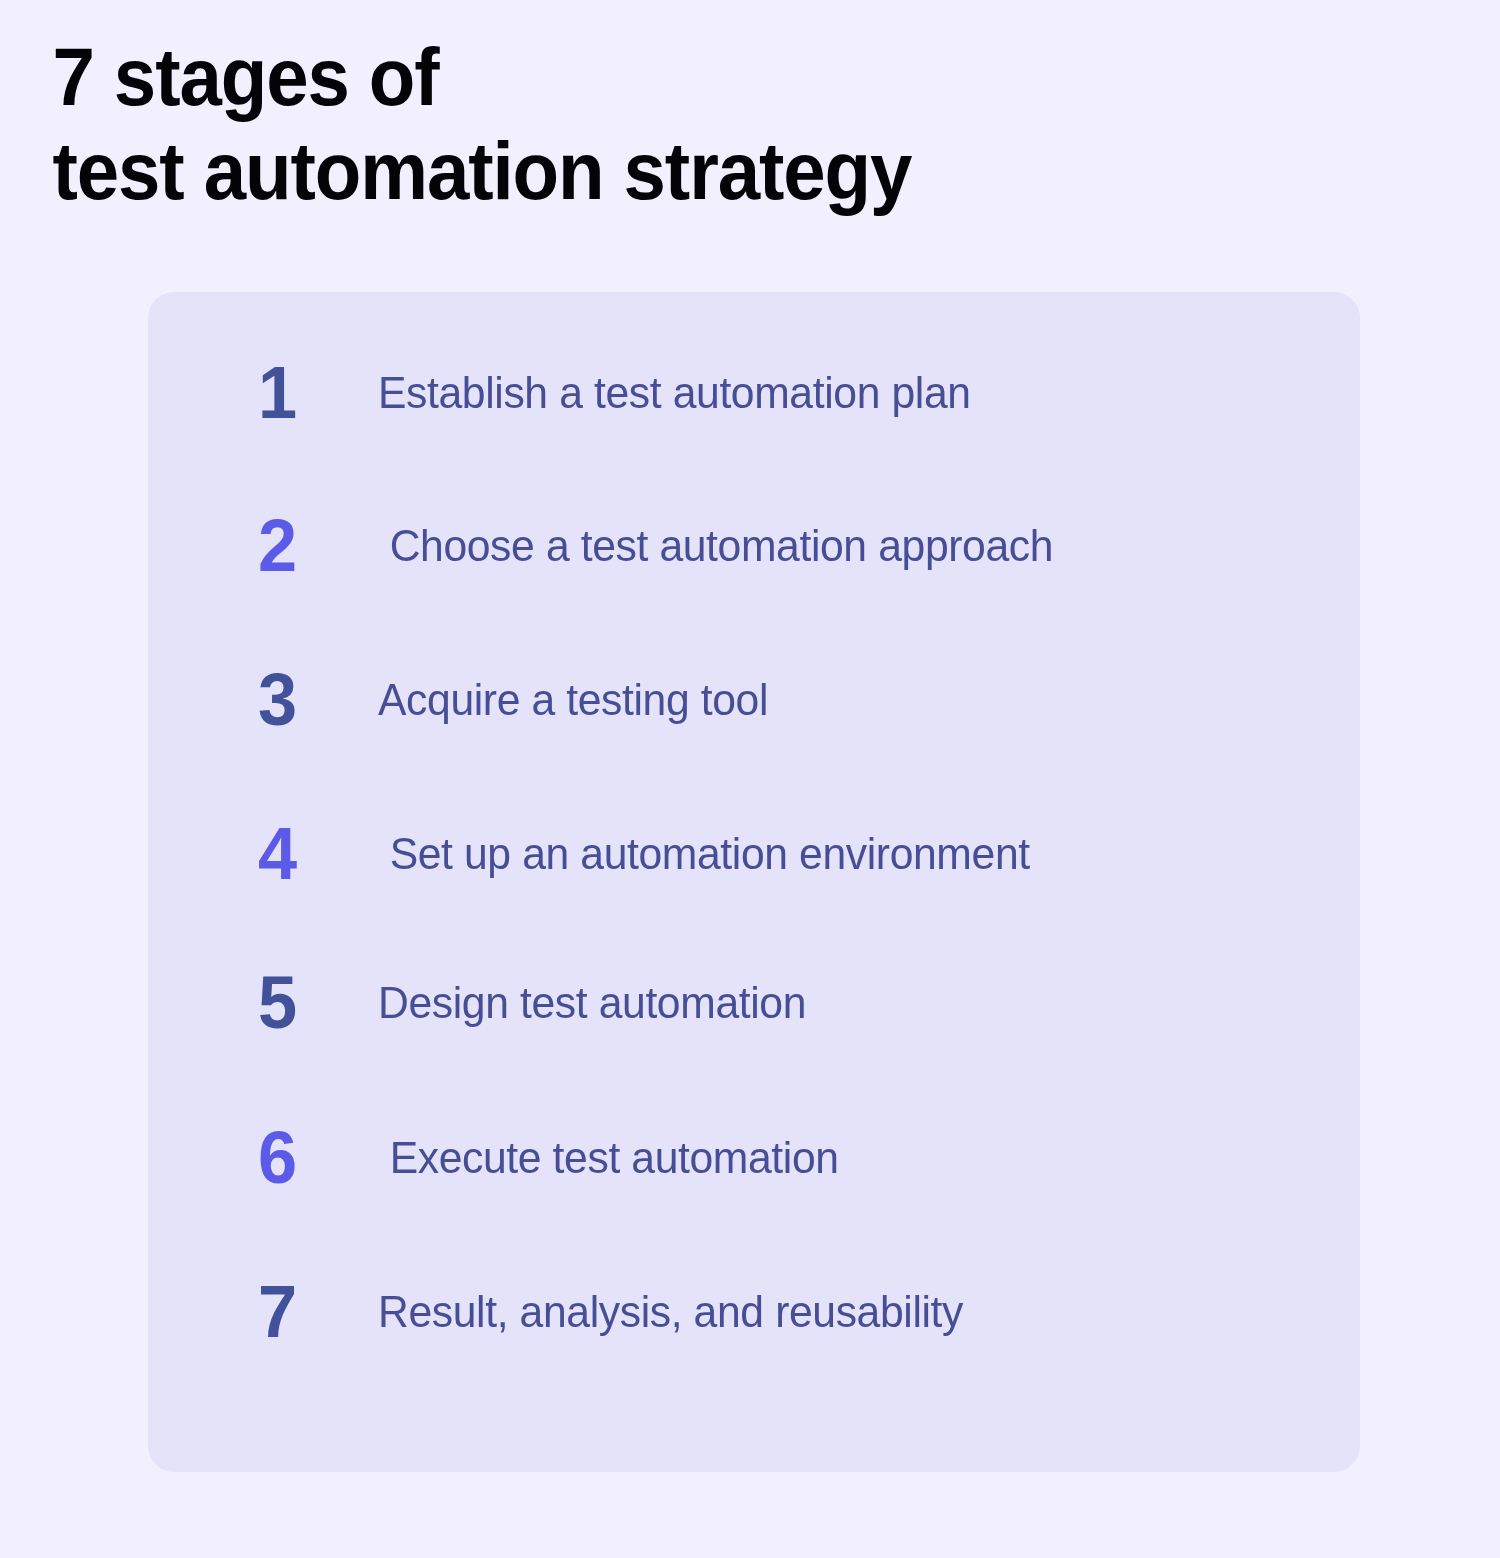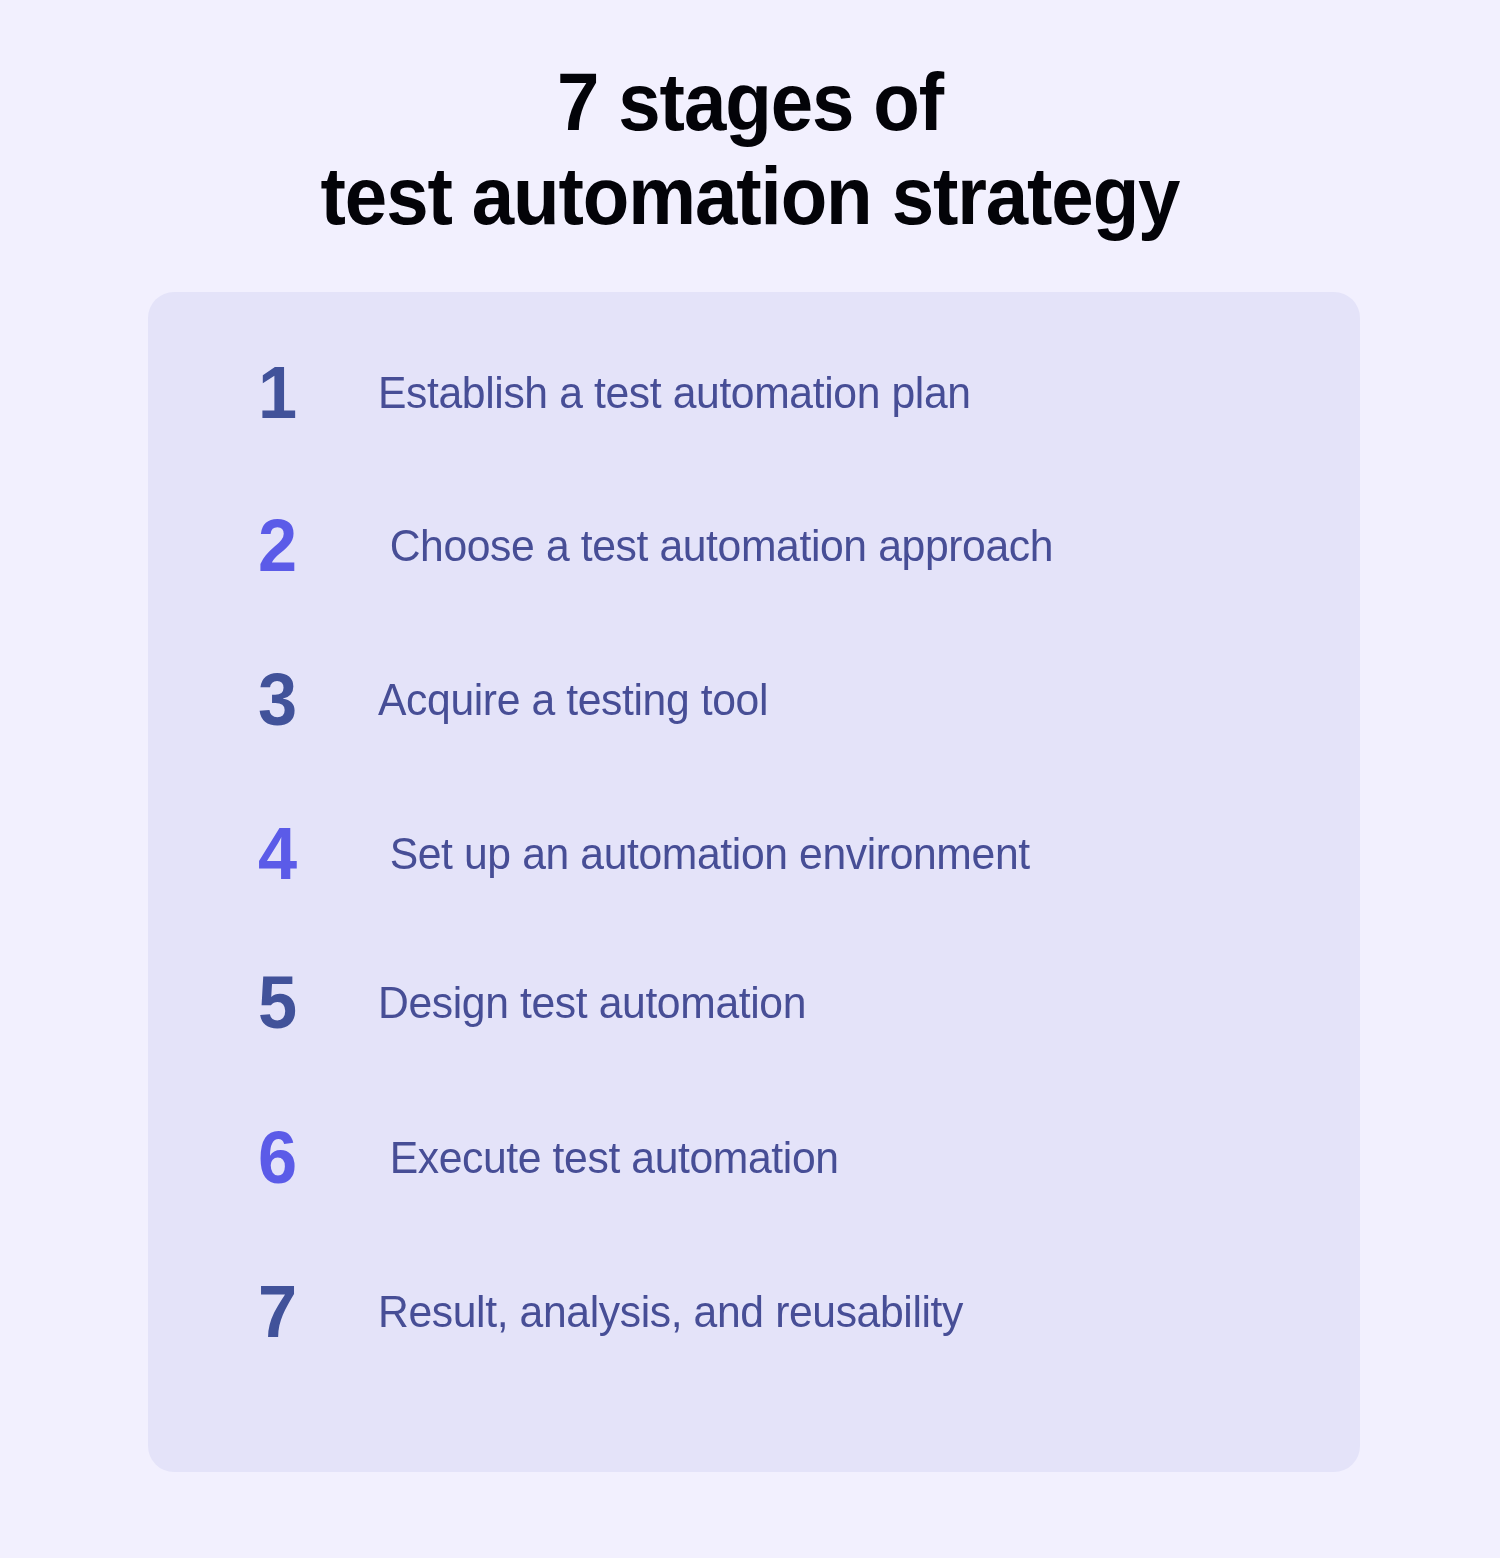--- a/index.html
+++ b/index.html
@@ -19,23 +19,22 @@
     position: relative;
     width: 1500px;
     height: 1558px;
     box-sizing: border-box;
   }
 
   
   .title-block {
     position: absolute;
     left: 0;
-    top: 55px;
+    top: 30px;
     width: 1500px;
-    text-align: center;
   }
   .title-line {
     display: block;
     color: #030308;
     font-family: "Liberation Sans Narrow", "Liberation Sans", "DejaVu Sans Condensed", sans-serif;
     font-weight: 700;
     font-size: 82px;
     line-height: 94px;
     letter-spacing: -1.2px;
     transform: scaleX(0.93);

